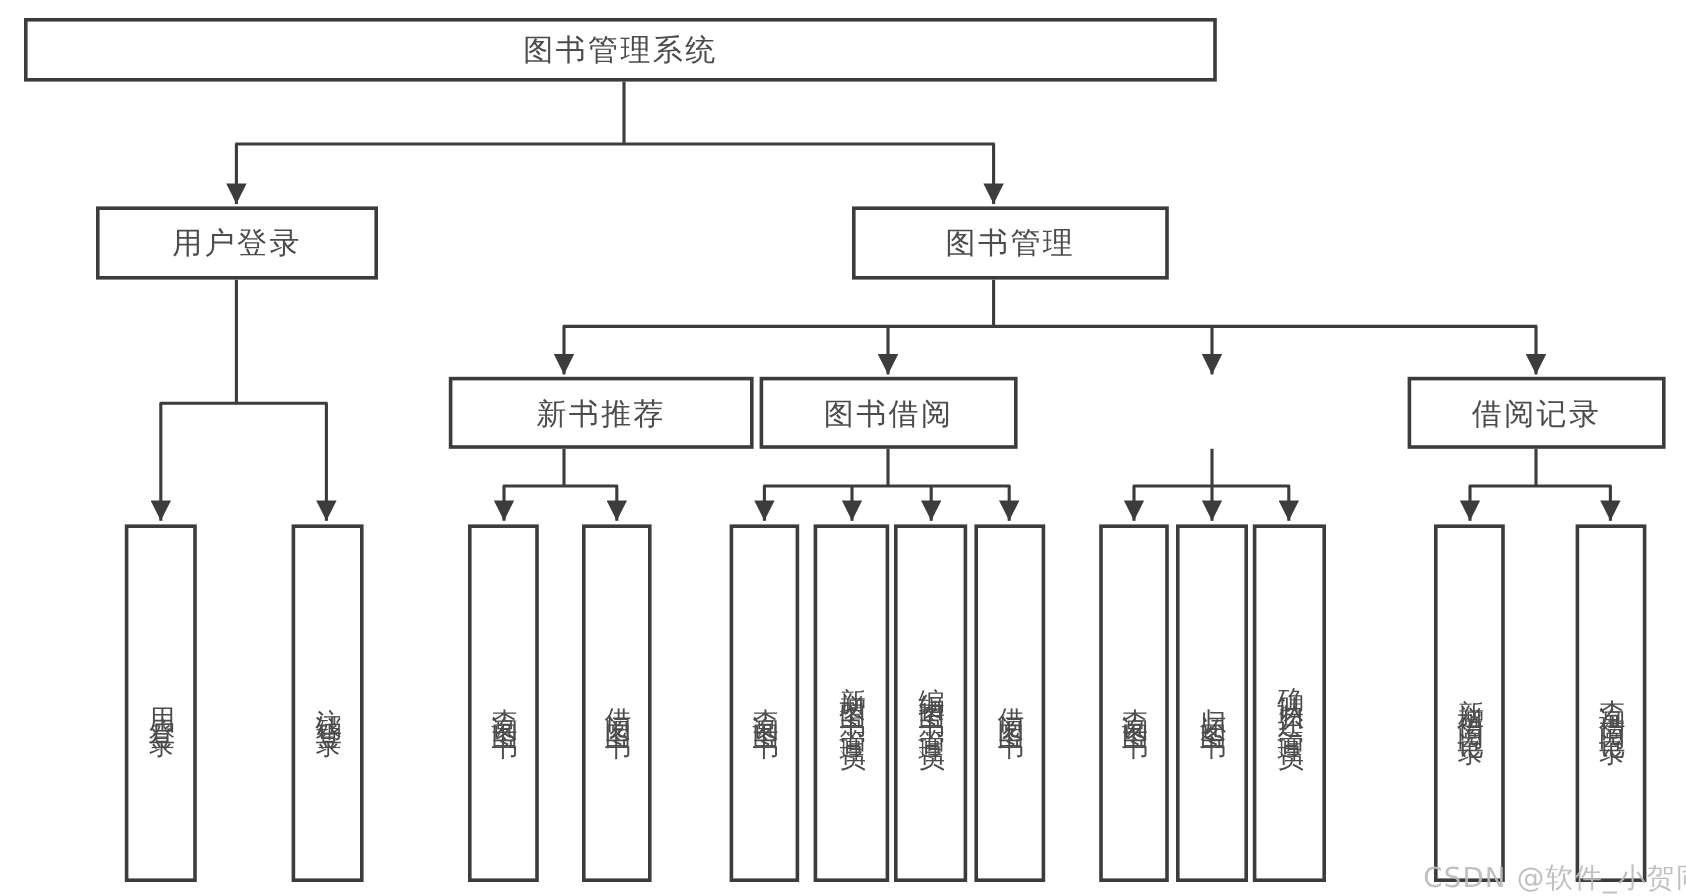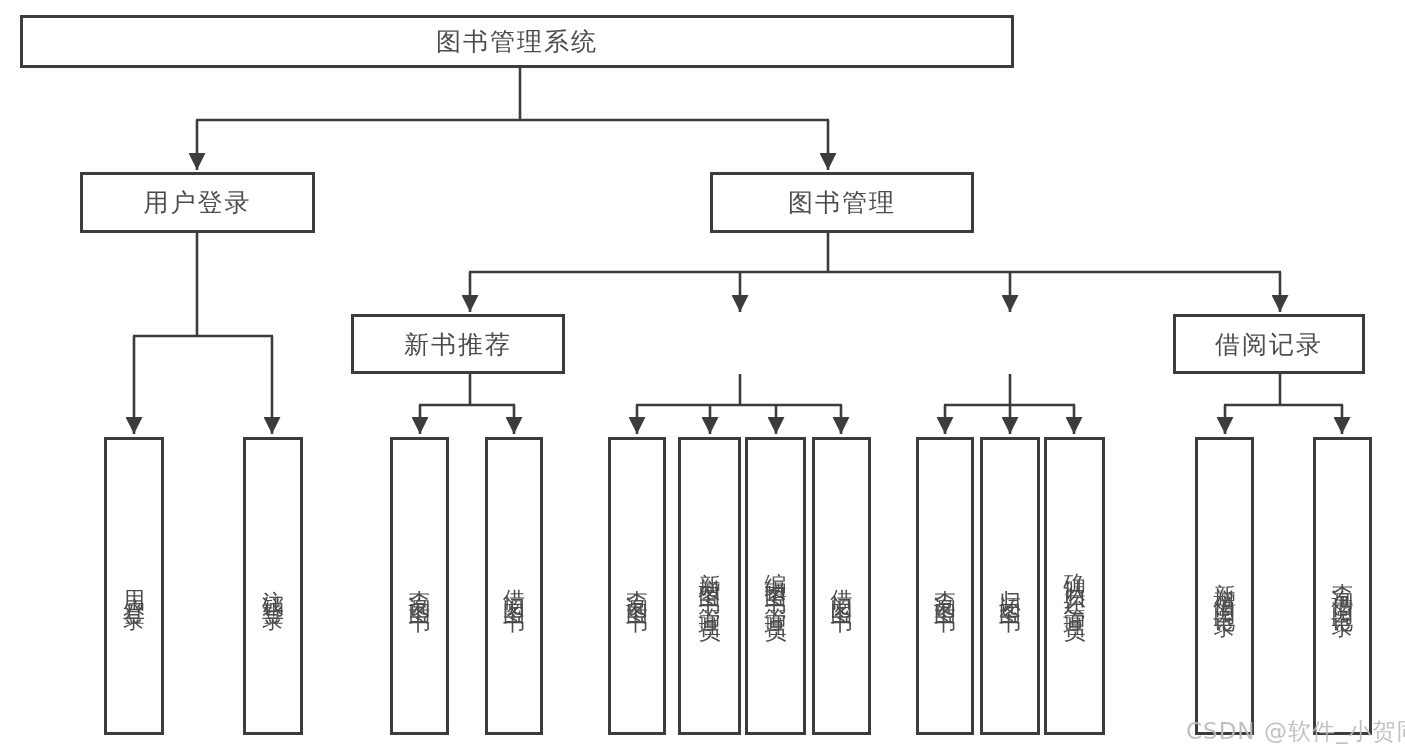--- a/index.html
+++ b/index.html
@@ -131,22 +131,23 @@
       <path class="conn" d="M1225 405 V434" marker-end="url(#arrow)"></path>
       <path class="conn" d="M1342 405 V434" marker-end="url(#arrow)"></path>
     </g>
   </svg>
 
   <div class="node hnode" style="left:20px;top:15px;width:994px;height:53px">图书管理系统</div>
 
   <div class="node hnode" style="left:80px;top:172px;width:235px;height:61px">用户登录</div>
   <div class="node hnode" style="left:710px;top:172px;width:264px;height:61px">图书管理</div>
 
-  <div class="node hnode" style="left:351px;top:314px;width:214px;height:60px">新书推荐</div>
-  <div class="node hnode" style="left:1173px;top:314px;width:192px;height:60px">借阅记录</div>
+  <div class="node hnode" style="left:374px;top:314px;width:254px;height:60px">新书推荐</div>
+  <div class="node hnode" style="left:633px;top:314px;width:215px;height:60px">图书借阅</div>
+  <div class="node hnode" style="left:1173px;top:314px;width:215px;height:60px">借阅记录</div>
 
   <div class="node leaf" style="left:104px;top:437px;width:60px;height:298px">用户登录</div>
   <div class="node leaf" style="left:243px;top:437px;width:60px;height:298px">注销登录</div>
 
   <div class="node leaf" style="left:390px;top:437px;width:59px;height:298px">查询图书</div>
   <div class="node leaf" style="left:485px;top:437px;width:58px;height:298px">借阅图书</div>
 
   <div class="node leaf" style="left:608px;top:437px;width:58px;height:298px">查询图书</div>
   <div class="node leaf" style="left:678px;top:437px;width:63px;height:298px">新增图书（管理员）</div>
   <div class="node leaf" style="left:745px;top:437px;width:61px;height:298px">编辑图书（管理员）</div>

